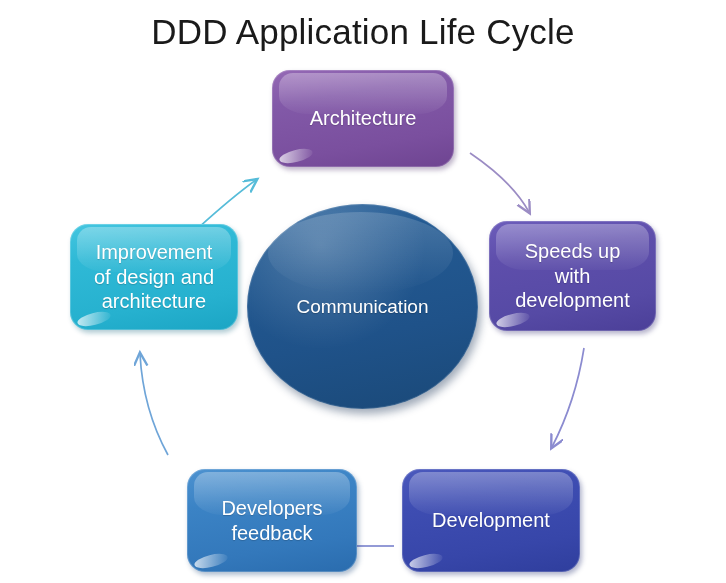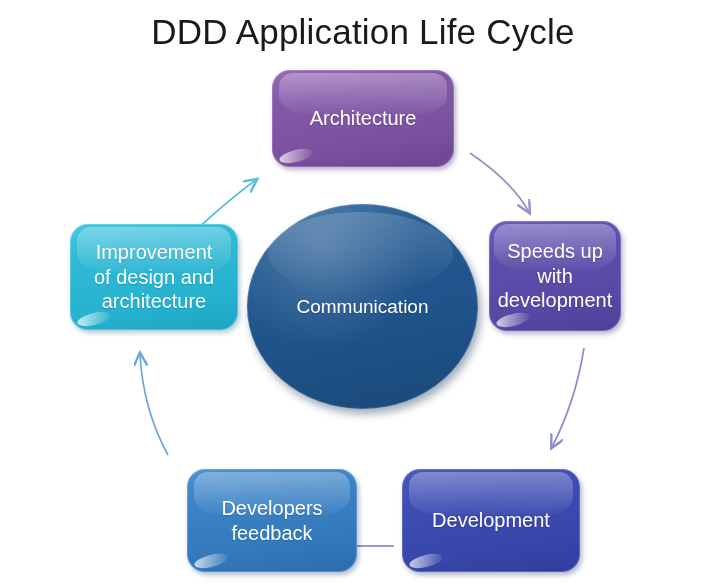--- a/index.html
+++ b/index.html
@@ -57,21 +57,21 @@
     pointer-events:none;z-index:2;
   }
 
   
   #node-architecture{
     left:272px;top:70px;width:182px;height:97px;
     background:linear-gradient(170deg,#9569b5 0%,#8259a8 28%,#7a4f9e 72%,#6e4491 100%);
     box-shadow:2px 3px 5px rgba(70,40,100,.35), inset 0 0 0 1px rgba(255,255,255,.18);
   }
   #node-speeds{
-    left:489px;top:221px;width:132px;height:110px;
+    left:489px;top:221px;width:167px;height:110px;
     background:linear-gradient(170deg,#6c5dbb 0%,#5e4eab 30%,#564aa5 72%,#4b3f98 100%);
     box-shadow:2px 3px 5px rgba(45,40,110,.35), inset 0 0 0 1px rgba(255,255,255,.18);
   }
   #node-development{
     left:402px;top:469px;width:178px;height:103px;
     background:linear-gradient(170deg,#4b59bd 0%,#3e4db2 30%,#3746a9 72%,#2f3e9d 100%);
     box-shadow:2px 3px 5px rgba(30,40,110,.35), inset 0 0 0 1px rgba(255,255,255,.18);
   }
   #node-feedback{
     left:148px;top:469px;width:170px;height:103px;

